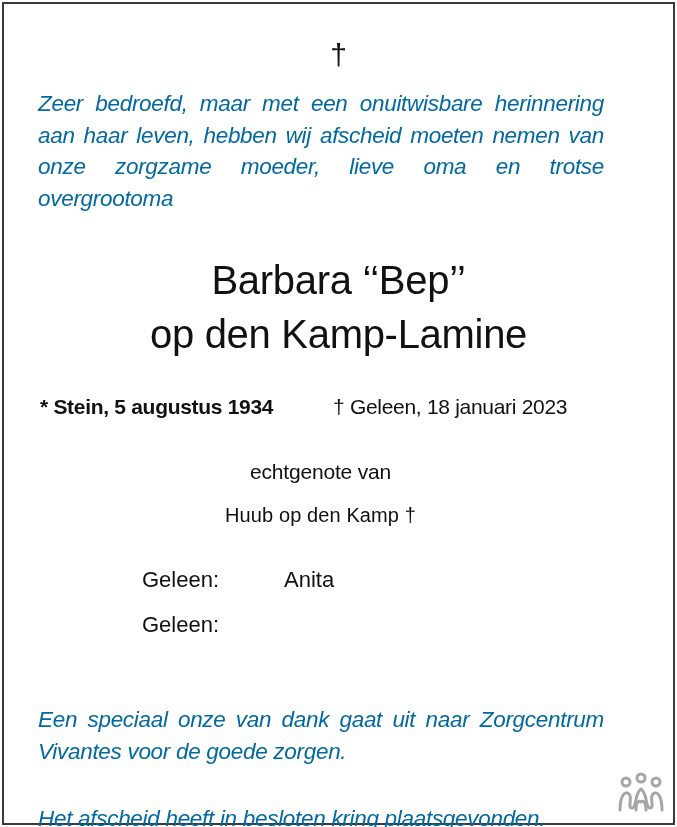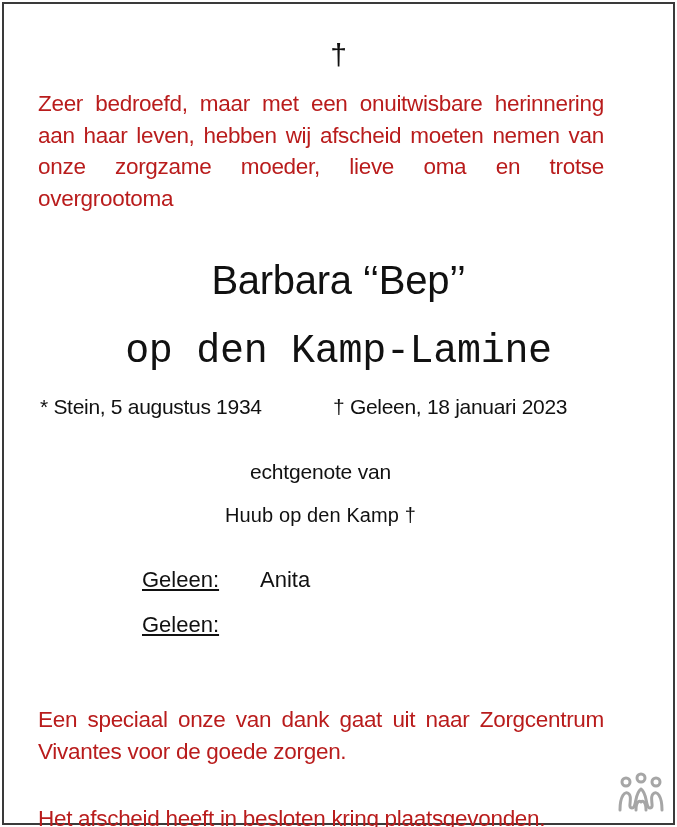--- a/index.html
+++ b/index.html
@@ -35,46 +35,47 @@
       color: #111;
     }
     .para {
       position: absolute;
       left: 38px;
       width: 566px;
       font-size: 22.5px;
       line-height: 31.5px;
       text-align: justify;
       text-align-last: left;
-      color: #b91c1c;
+      color: #0369a1;
       letter-spacing: -0.3px;
+      font-style: italic;
     }
     .p1 { top: 88px; }
     .name {
       position: absolute;
       left: 0;
       width: 100%;
       text-align: center;
       font-size: 40px;
       color: #111;
       letter-spacing: -0.3px;
     }
     .name1 { top: 254px; line-height: 52px; }
-    .name2 { top: 326px; line-height: 52px; font-family: Liberation Mono, monospace; }
+    .name2 { top: 308px; line-height: 52px; }
     .dates {
       position: absolute;
       top: 392px;
       left: 0;
       width: 100%;
       font-size: 21px;
       line-height: 30px;
       color: #111;
       letter-spacing: -0.3px;
     }
-    .dates .born { position: absolute; left: 40px; }
+    .dates .born { position: absolute; left: 40px; font-weight: bold; }
     .dates .died { position: absolute; left: 333px; }
     .center-line {
       position: absolute;
       left: 0;
       width: 100%;
       text-align: center;
       color: #111;
     }
     .spouse-intro {
       top: 457px;
@@ -98,23 +99,22 @@
       line-height: 31px;
       color: #111;
     }
     .family-row {
       display: flex;
       margin-bottom: 14px;
     }
     .family-row .place {
       width: 118px;
       flex: none;
-      text-decoration: underline;
     }
-    .family-row .names div { line-height: 31px; }
+    .family-row .names div { line-height: 31px; margin-left: 24px; }
     .p2 { top: 704px; }
     .p3 { top: 803px; text-align: left; }
     .family-icon {
       position: absolute;
       left: 617px;
       top: 772px;
       width: 48px;
       height: 40px;
     }
   </style>

